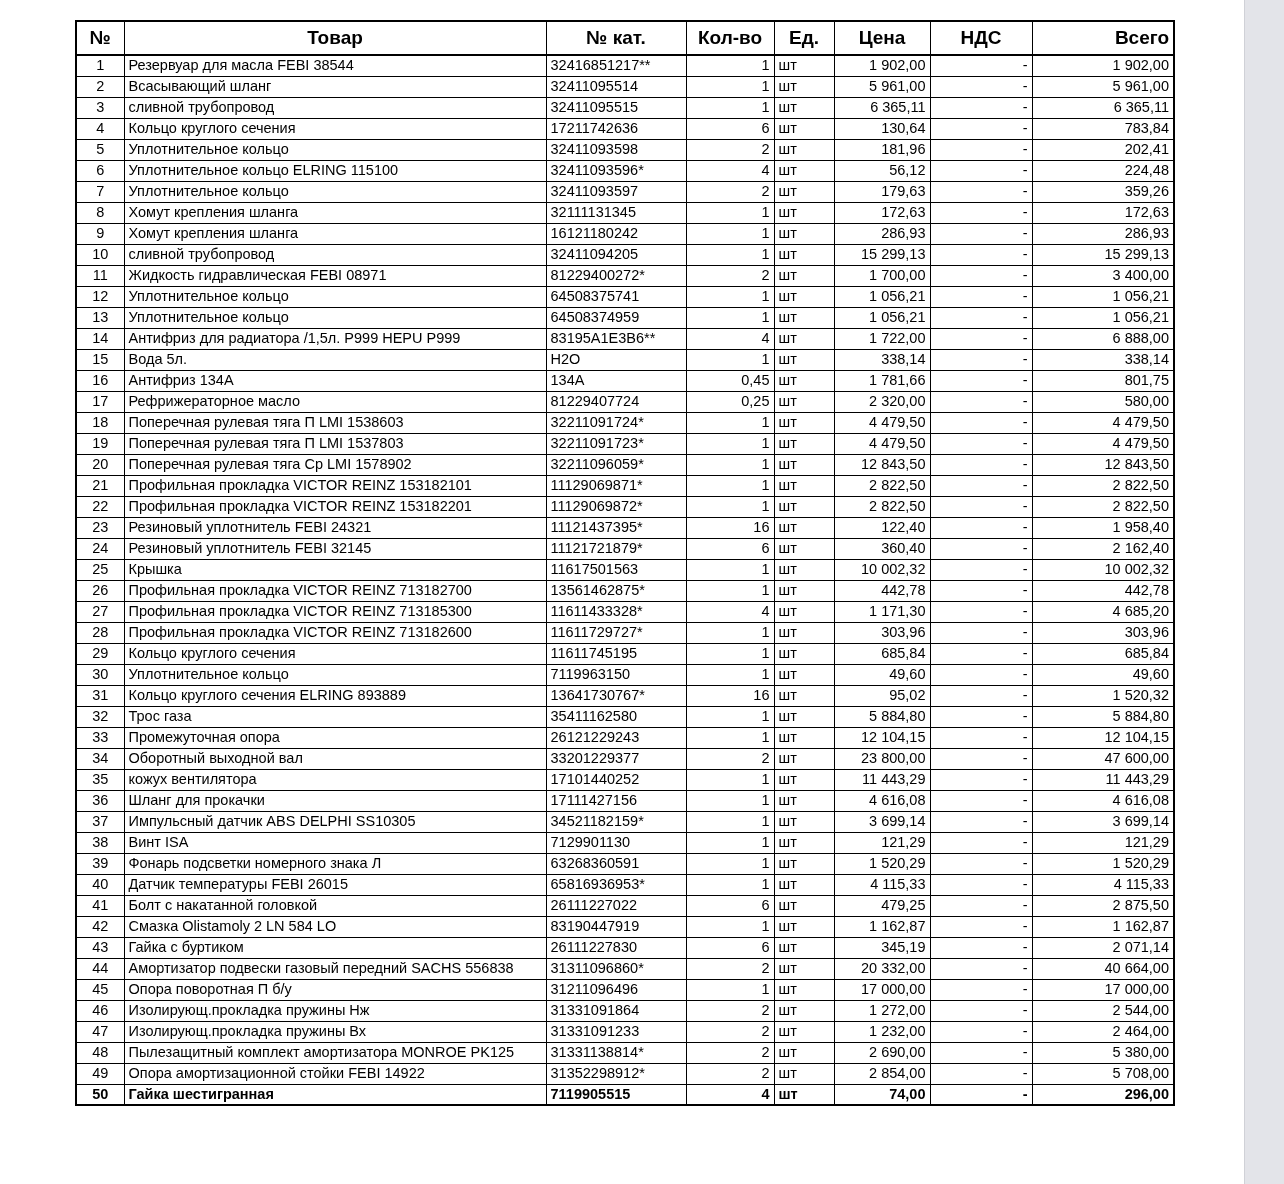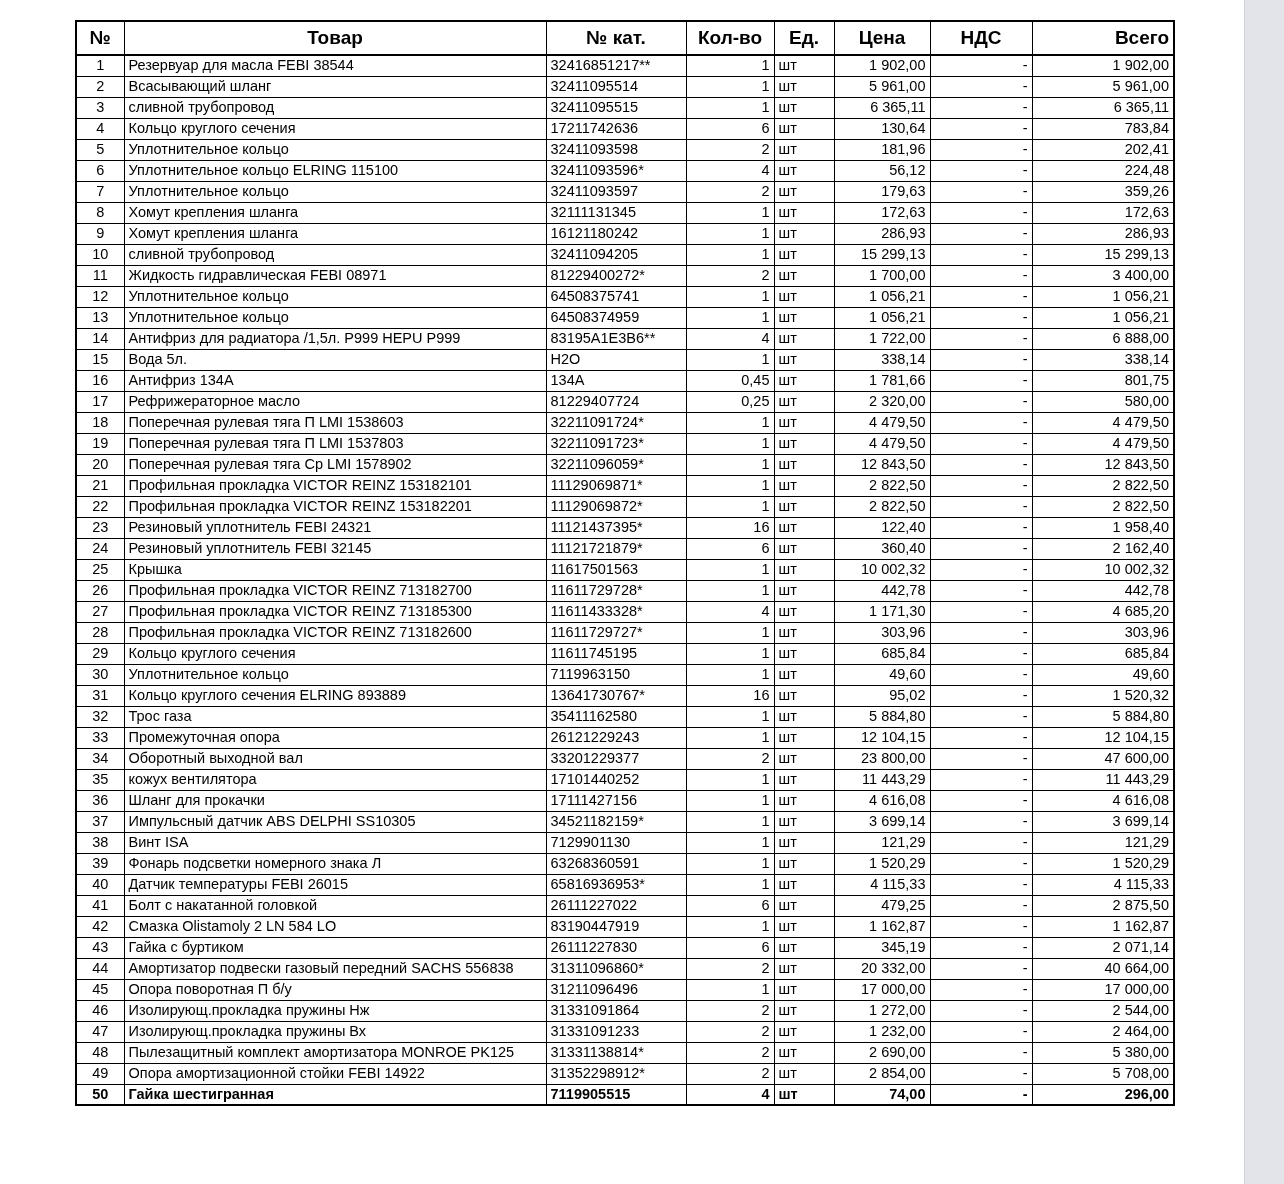--- a/index.html
+++ b/index.html
@@ -371,21 +371,21 @@
             <td class="cell-cat">11617501563</td>
             <td class="cell-qty">1</td>
             <td class="cell-unit">шт</td>
             <td class="cell-price">10 002,32</td>
             <td class="cell-vat">-</td>
             <td class="cell-total b-right">10 002,32</td>
           </tr>
           <tr>
             <td class="cell-num b-left">26</td>
             <td class="cell-name">Профильная прокладка VICTOR REINZ 713182700</td>
-            <td class="cell-cat">11611729728*</td>
+            <td class="cell-cat">13561462875*</td>
             <td class="cell-qty">1</td>
             <td class="cell-unit">шт</td>
             <td class="cell-price">442,78</td>
             <td class="cell-vat">-</td>
             <td class="cell-total b-right">442,78</td>
           </tr>
           <tr>
             <td class="cell-num b-left">27</td>
             <td class="cell-name">Профильная прокладка VICTOR REINZ 713185300</td>
             <td class="cell-cat">11611433328*</td>

